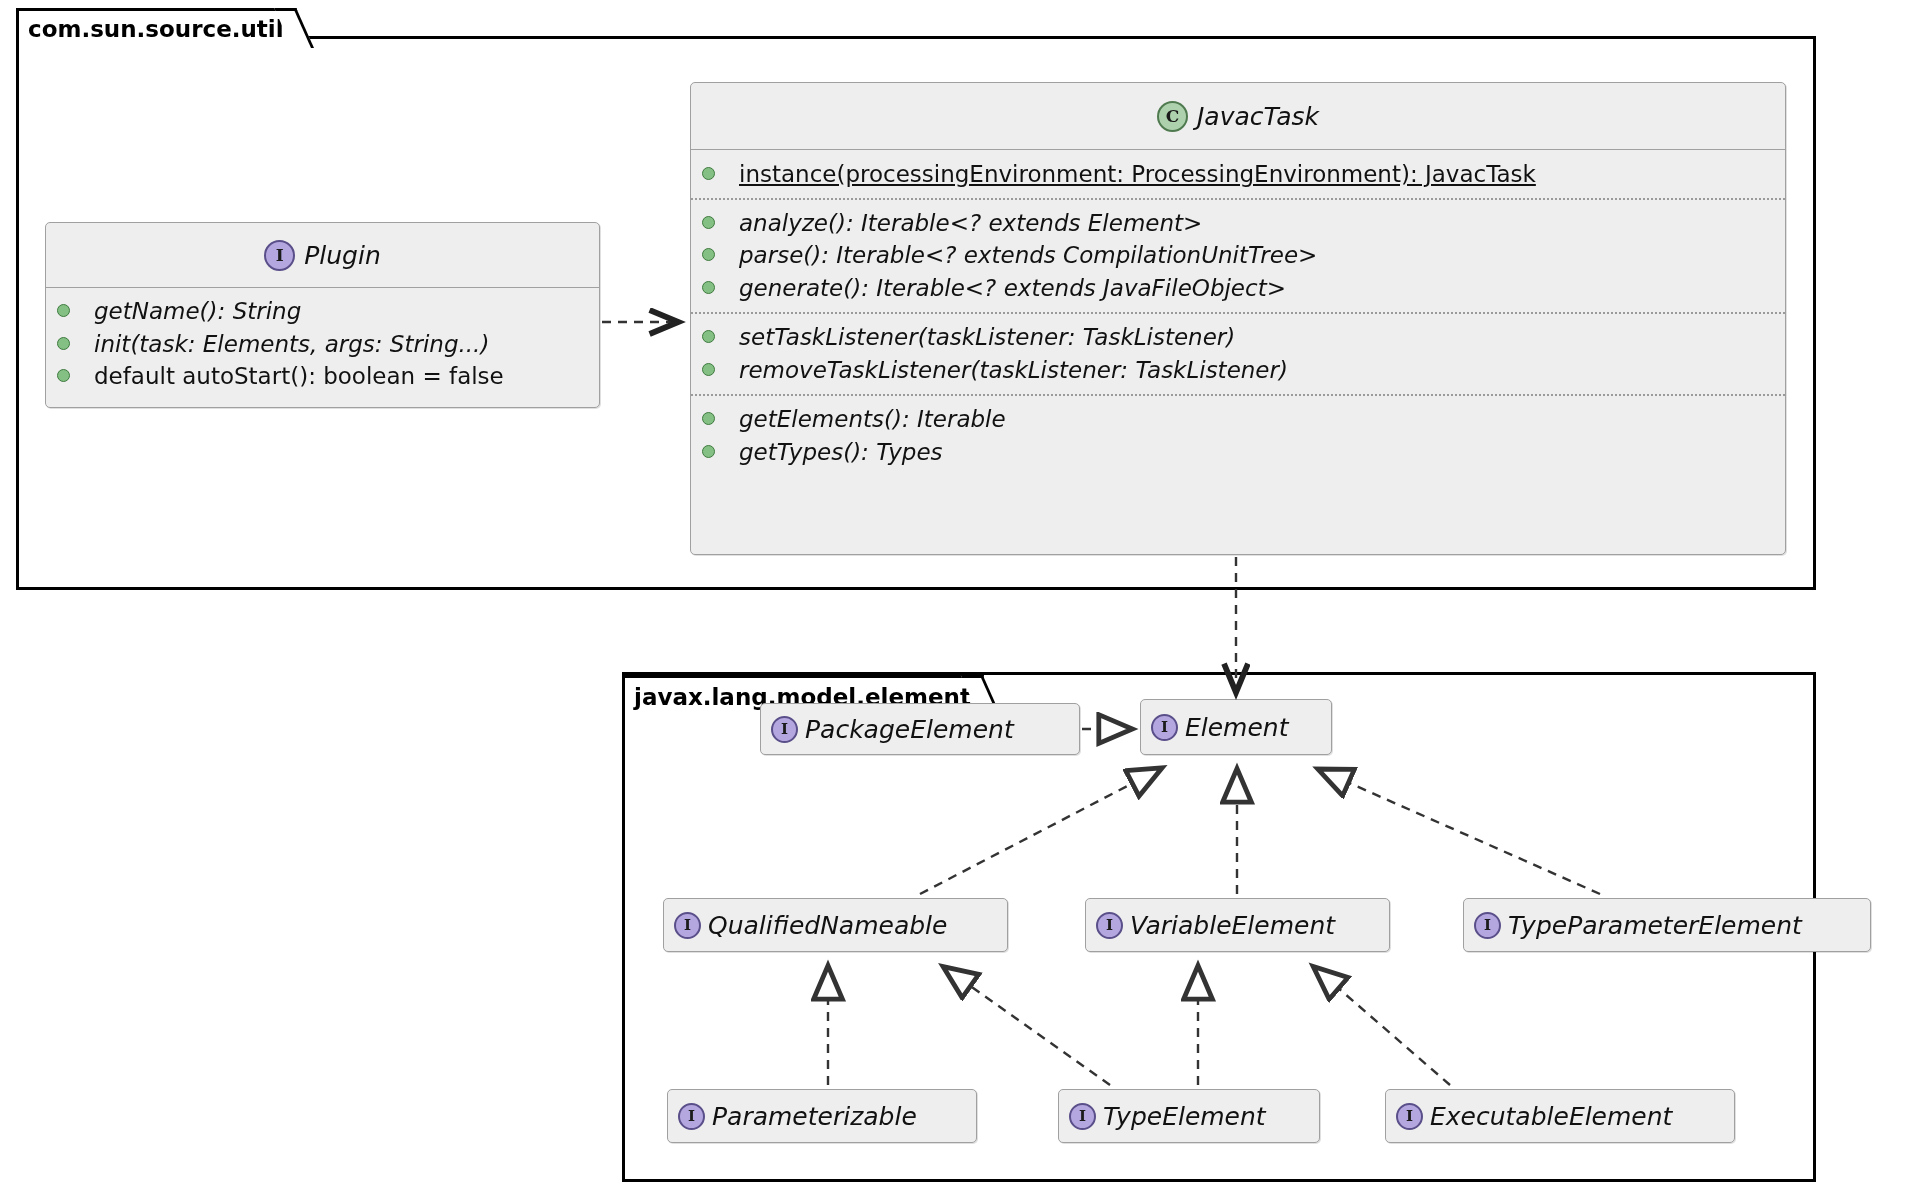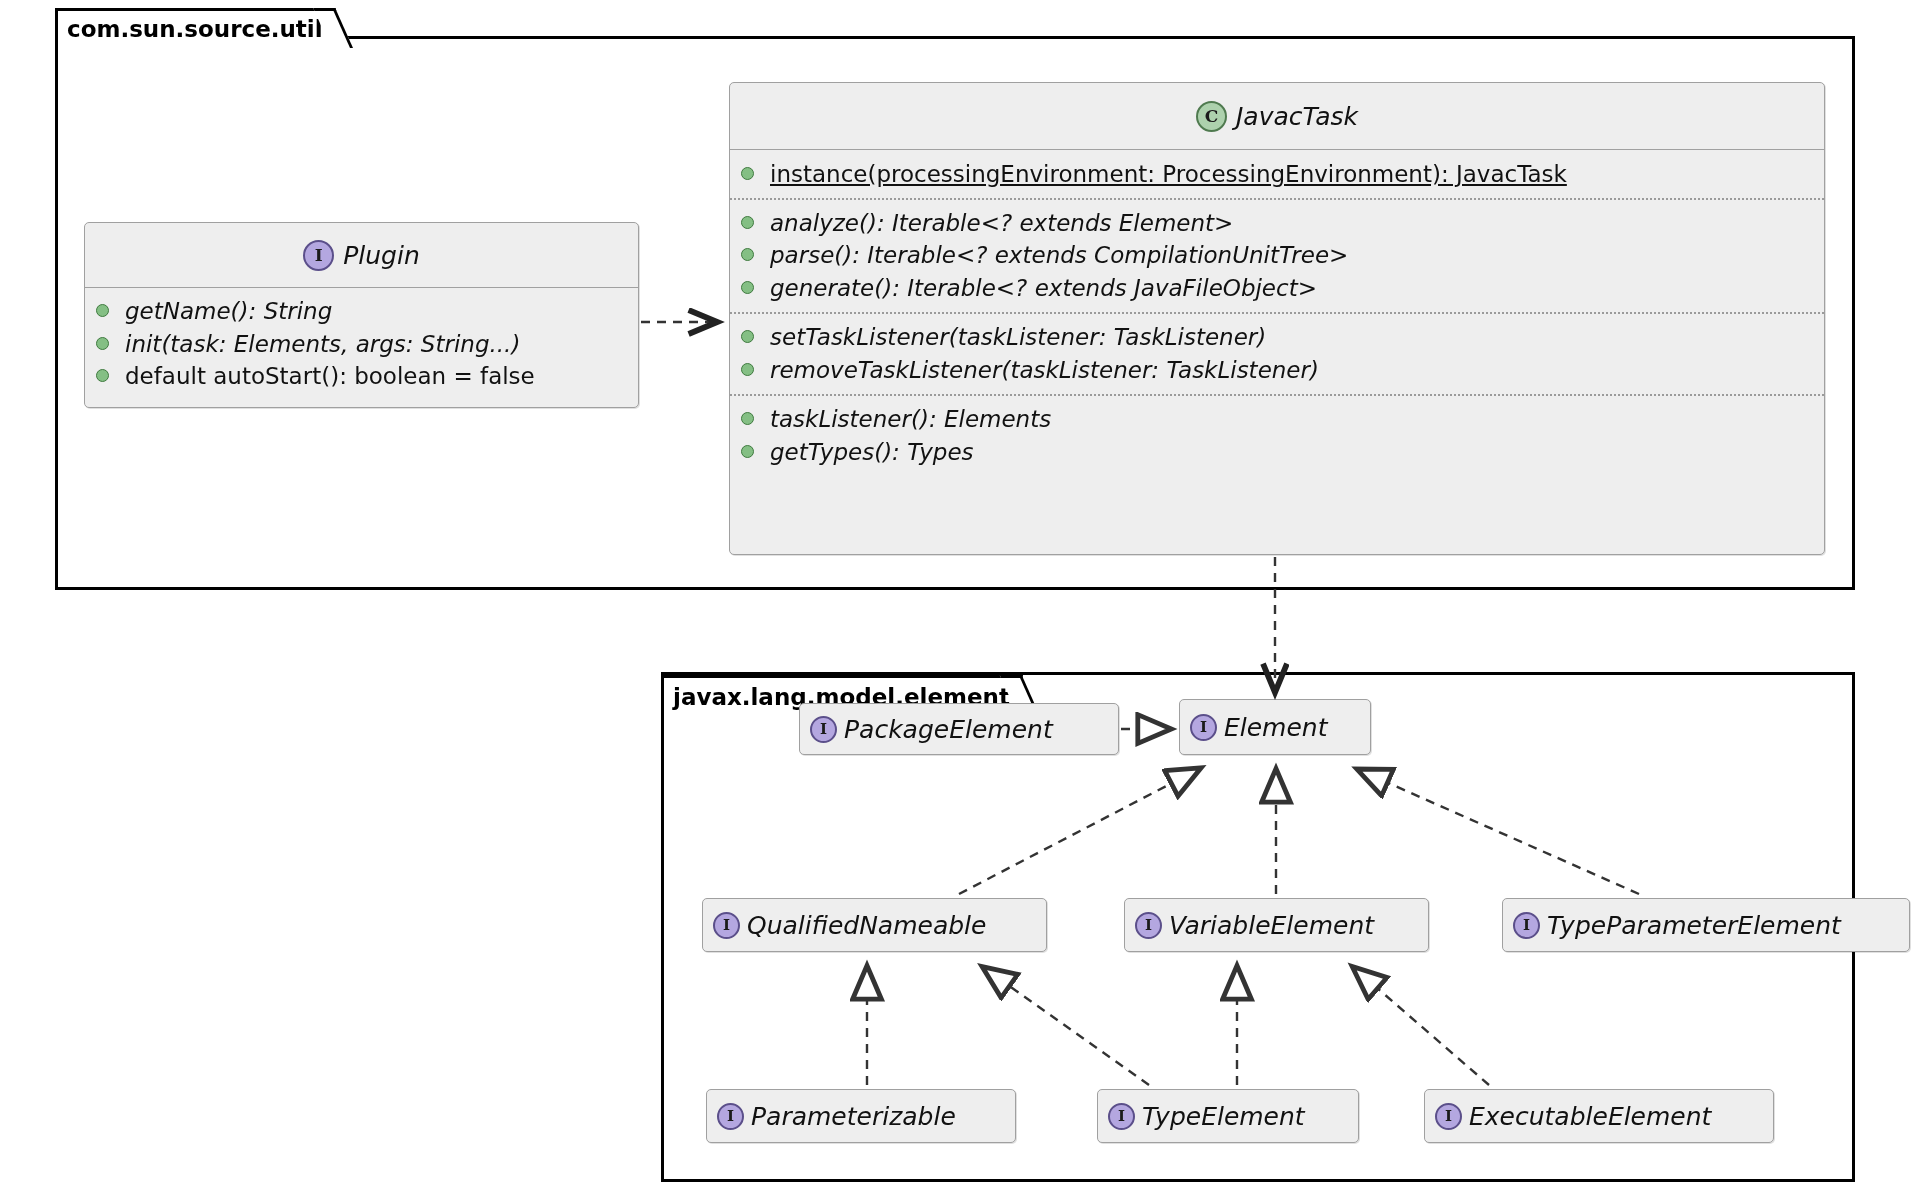--- a/index.html
+++ b/index.html
@@ -1,20 +1,20 @@
 <!DOCTYPE html>
 <html><head>
 <meta charset="utf-8">
 <style>
   html,body{margin:0;padding:0;background:#ffffff;}
   body{
     width:1920px;height:1195px;position:relative;overflow:hidden;
     font-family:"DejaVu Sans","Liberation Sans",sans-serif;
   }
-  #canvas{position:absolute;inset:0;margin-left:39px;}
+  #canvas{position:absolute;inset:0;}
   svg.wires{position:absolute;left:0;top:0;width:1920px;height:1195px;pointer-events:none;}
 
   
   .pkg{position:absolute;border:3px solid #000;background:#fff;box-sizing:border-box;}
   .pkg-tab{
     position:absolute;border:3px solid #000;border-bottom:none;background:#fff;
     box-sizing:border-box;display:flex;align-items:center;
     padding:0 10px 0 9px;font-weight:bold;font-size:23px;color:#000;
     white-space:nowrap;line-height:1;
   }
@@ -37,21 +37,21 @@
   .node-title .tname{line-height:1;}
 
   
   .pill .node-title{height:100%;justify-content:flex-start;gap:7px;padding:0 12px 0 10px;}
 
   .sep{height:0;border-top:1px solid #a0a0a0;}
   .sep-dot{height:0;border-top:2px dotted #9a9a9a;margin:0;}
 
   .members{padding:7px 0 8px 0;}
   .member{
-    display:flex;align-items:baseline;gap:16px;
+    display:flex;align-items:baseline;gap:24px;
     font-size:23px;font-style:italic;color:#111;white-space:nowrap;
     padding:1px 14px 1px 11px;line-height:1.33;
   }
   .member.plain{font-style:normal;}
   .member .mtext.static{text-decoration:underline;}
 
   
   .dot{
     width:11px;height:11px;border-radius:50%;
     background:#84bf84;border:1px solid #3f7a3f;flex:0 0 auto;
@@ -140,21 +140,21 @@
       <div class="member">
         <span class="dot"></span>
         <span class="mtext">removeTaskListener(taskListener: TaskListener)</span>
       </div>
     </div>
     <div class="sep-dot"></div>
 
     <div class="members">
       <div class="member">
         <span class="dot"></span>
-        <span class="mtext">taskListener(): Elements</span>
+        <span class="mtext">getElements(): Iterable</span>
       </div>
       <div class="member">
         <span class="dot"></span>
         <span class="mtext">getTypes(): Types</span>
       </div>
     </div>
   </div>
 
   <div class="pkg" style="left:622px;top:672px;width:1194px;height:510px;"></div>
   <div class="pkg-tab" style="left:622px;top:675px;height:41px;">

